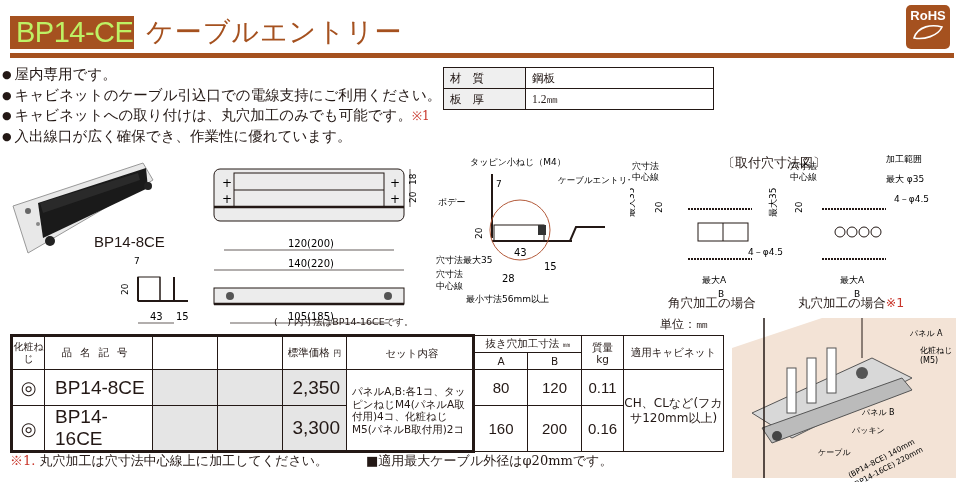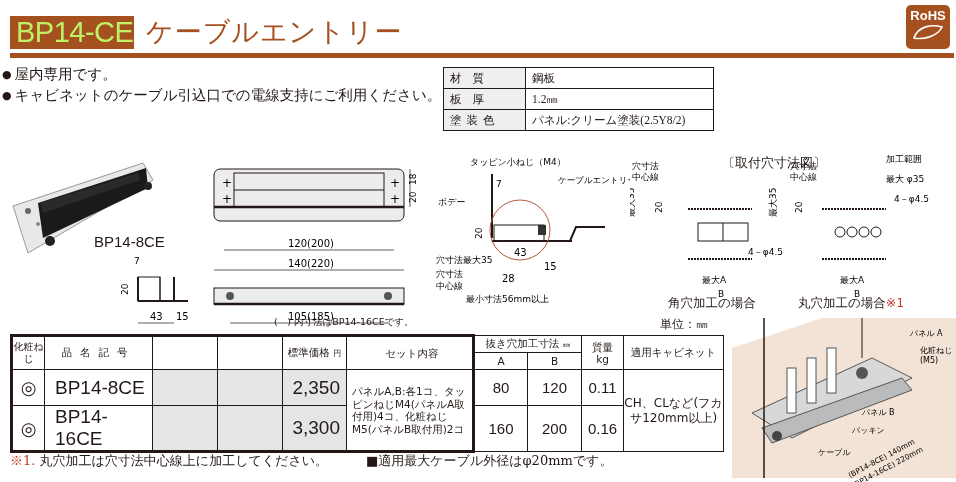--- a/index.html
+++ b/index.html
@@ -59,35 +59,33 @@
 <div class="abs rohs">
   <span>RoHS</span>
   <svg width="32" height="16" viewBox="0 0 32 16">
     <path d="M2 14 C6 2, 20 0, 30 3 C26 12, 12 16, 2 14 Z" fill="none" stroke="#fff" stroke-width="1.6"></path>
   </svg>
 </div>
 
 <ul class="abs features">
   <li><span>屋内専用です。</span></li>
   <li><span>キャビネットのケーブル引込口での電線支持にご利用ください。</span></li>
+  <li><span>キャビネットへの取り付けは、丸穴加工のみでも可能です。</span><span class="note">※1</span></li>
+  <li><span>入出線口が広く確保でき、作業性に優れています。</span></li>
 </ul>
 
 <table class="spec">
   <tbody>
       <tr>
         <td class="lbl">材質</td>
         <td class="val">鋼板</td>
       </tr>
   <tr>
         <td class="lbl">板厚</td>
         <td class="val">1.2㎜</td>
-      </tr>
-  <tr>
-        <td class="lbl" style="letter-spacing:5px">塗装色</td>
-        <td class="val">パネル:クリーム塗装(2.5Y8/2)</td>
       </tr>
 </tbody>
   </table>
 
 <svg class="abs" style="left:8px;top:158px" width="150" height="100">
   <polygon points="5,48 135,5 145,22 20,95" fill="#e8e8e8" stroke="#999"></polygon>
   <polygon points="30,45 138,10 140,30 35,80" fill="#1a1a1a"></polygon>
   <polygon points="32,45 130,15 132,22 35,55" fill="#2a2a2a"></polygon>
   <circle cx="20" cy="53" r="3" fill="#666"></circle>
   <circle cx="42" cy="83" r="5" fill="#222"></circle>

